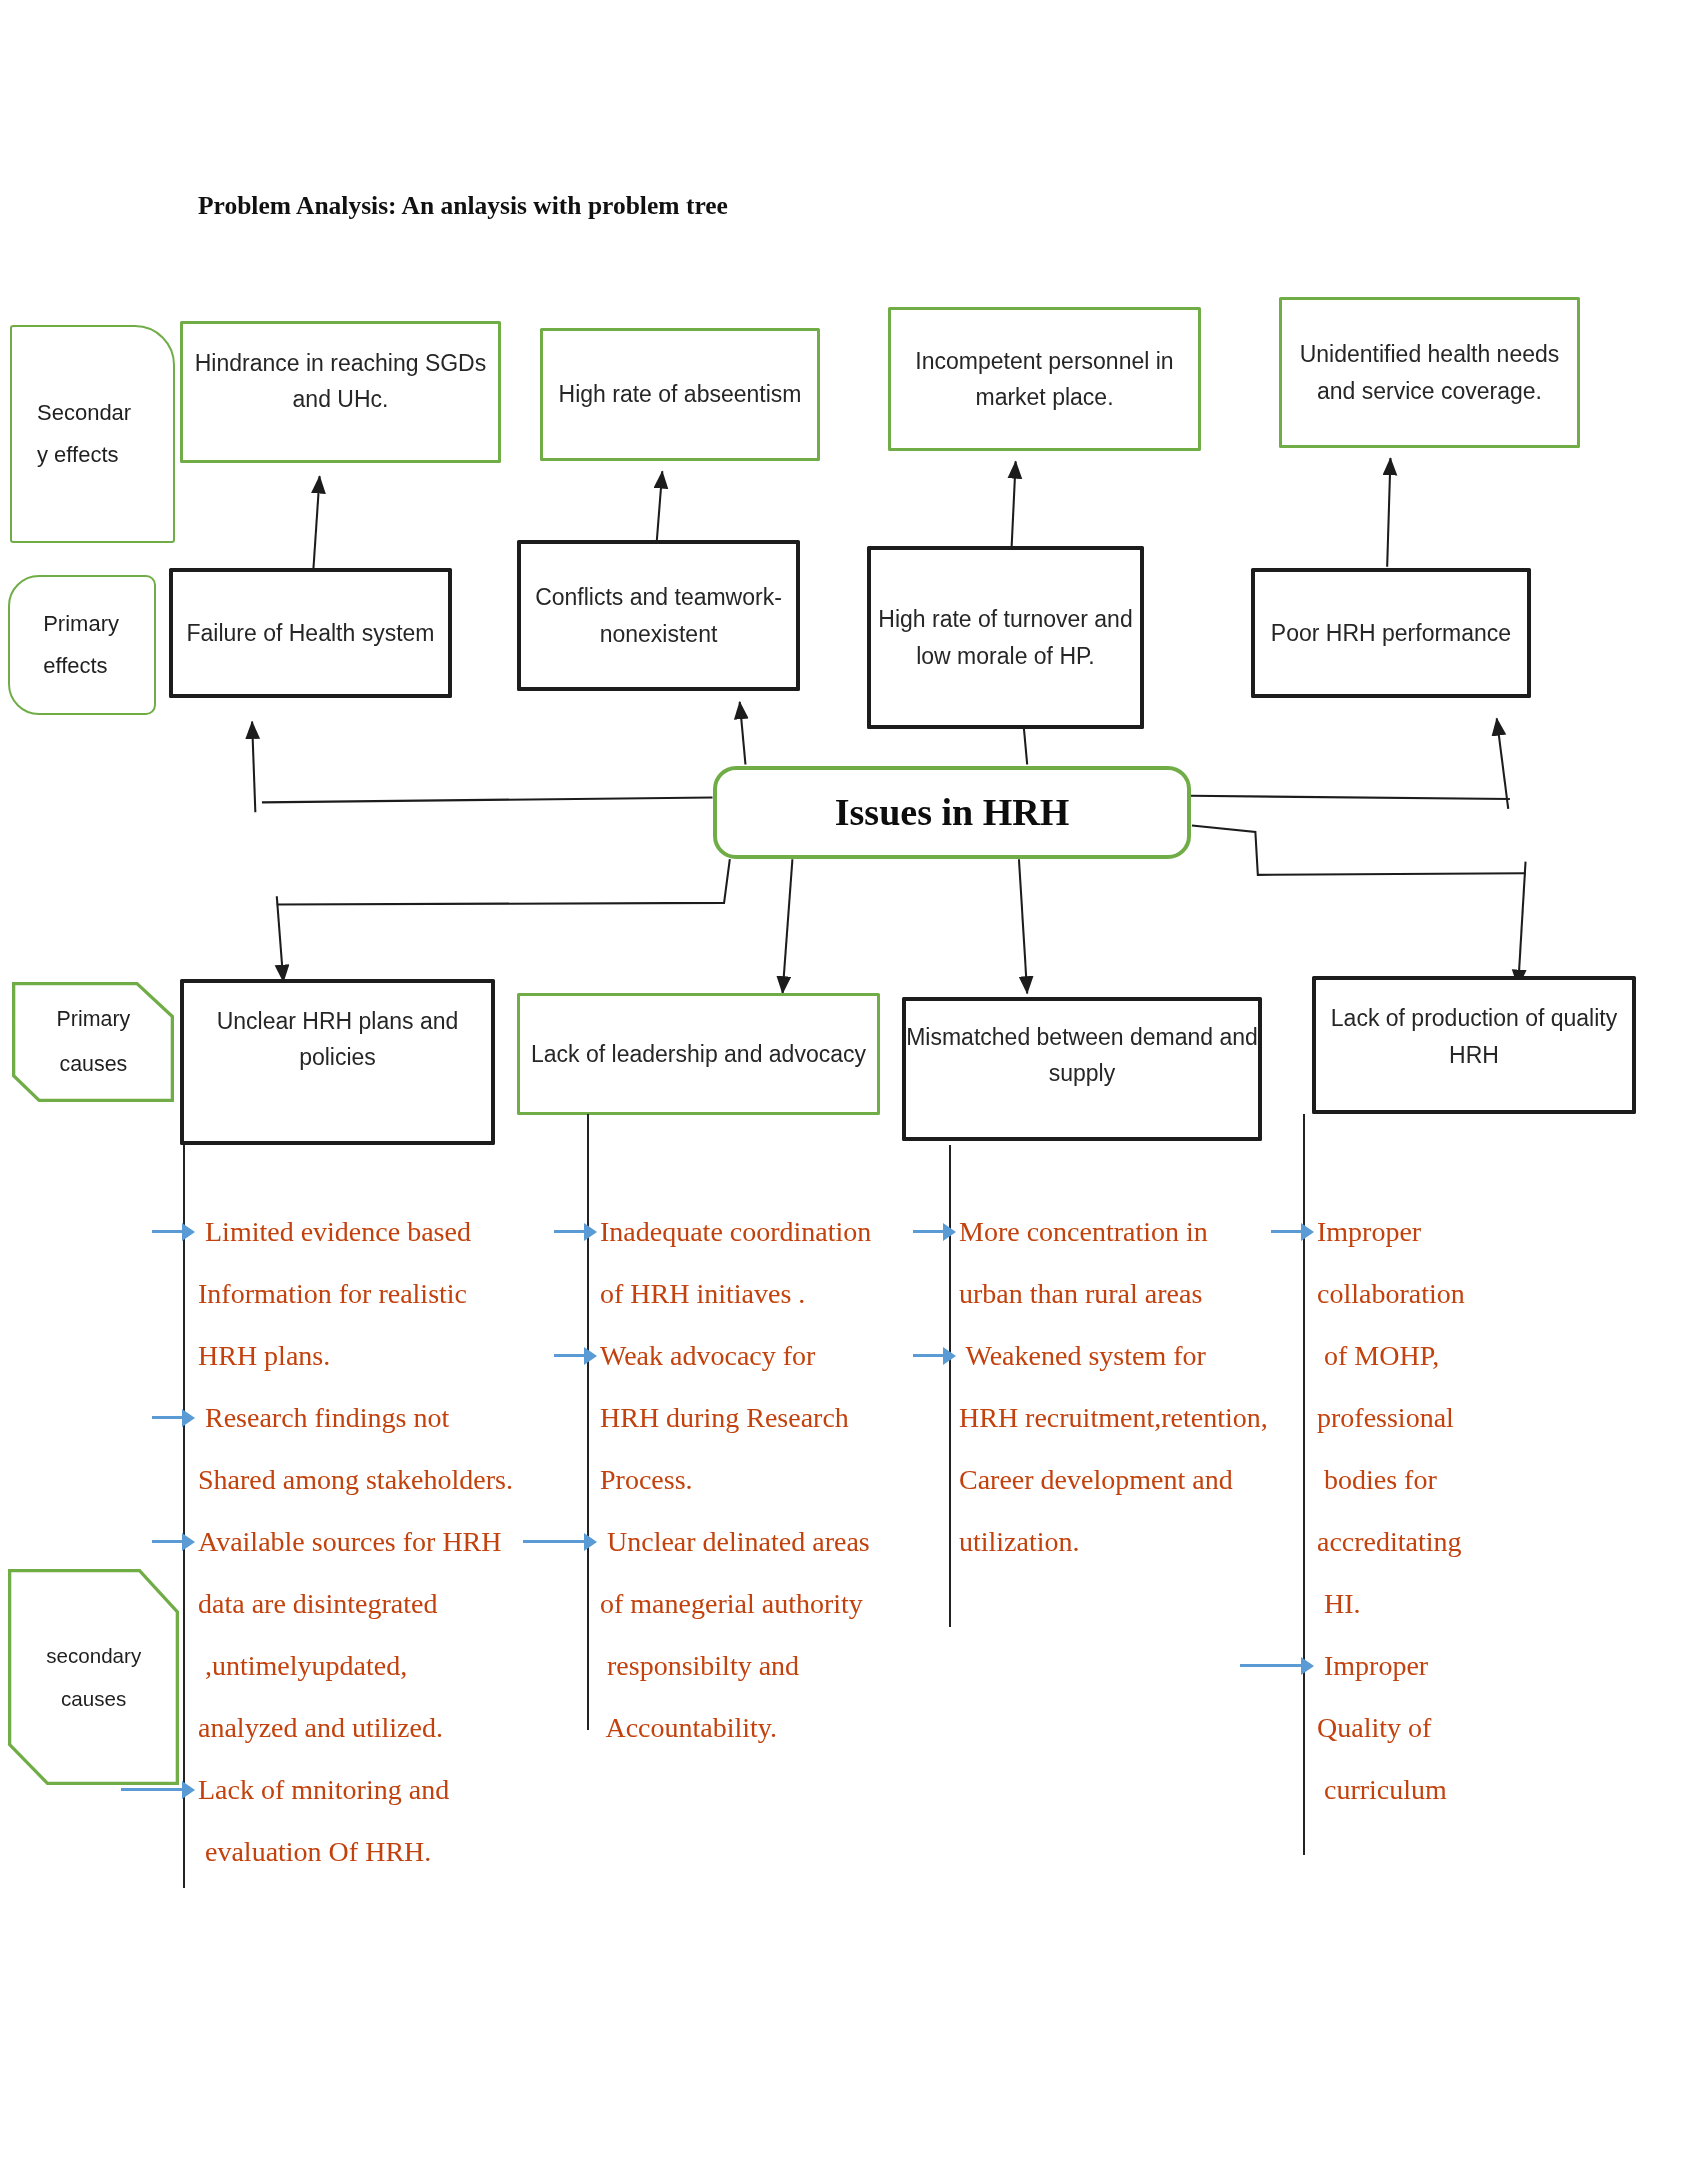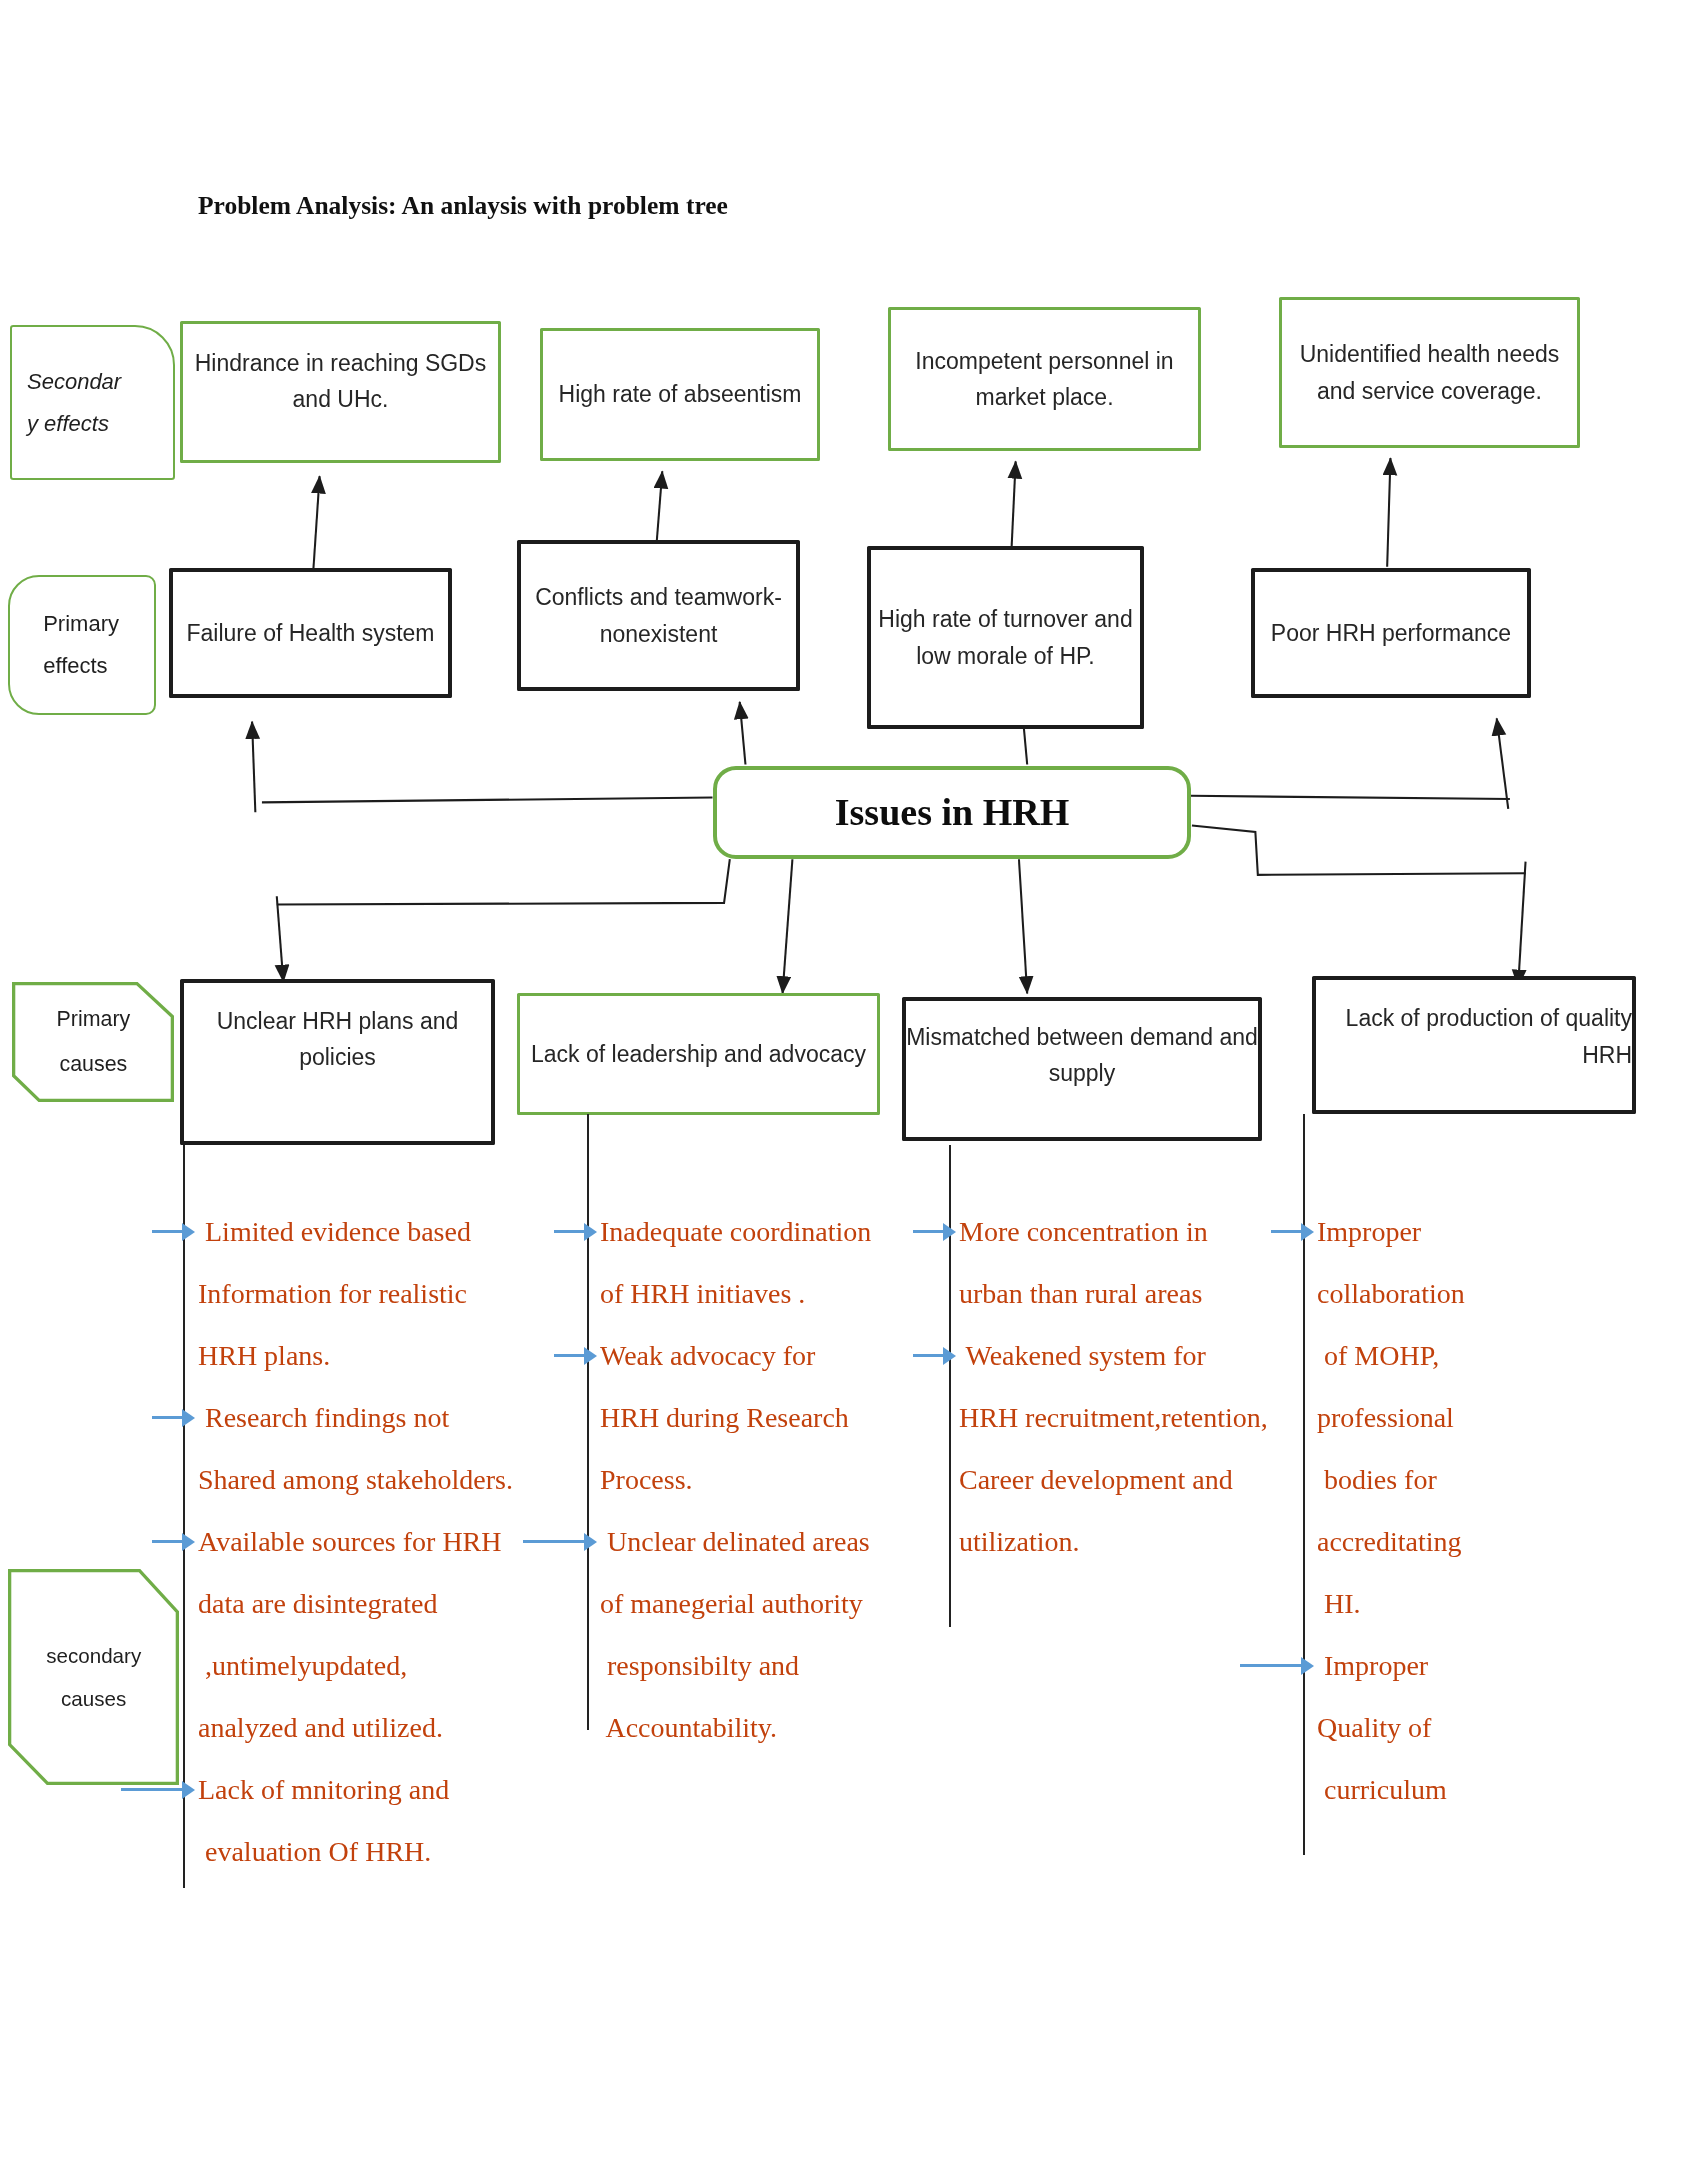--- a/index.html
+++ b/index.html
@@ -8,21 +8,21 @@
   .title{position:absolute;left:198px;top:191px;font-family:"Liberation Serif",serif;
          font-weight:bold;font-size:25.5px;color:#111;}
   svg.overlay{position:absolute;left:0;top:0;width:1687px;height:2183px;pointer-events:none;}
   .box{position:absolute;display:flex;align-items:center;justify-content:center;text-align:center;
        background:#fff;font-size:23px;line-height:1.58;color:#262626;box-sizing:border-box;}
   .bblack{border:4.1px solid var(--ink,#1c1c1c);border-radius:1.6px;}
   .bgreen{border:3.3px solid var(--green,#70AD47);border-radius:1.6px;}
   .label-box{position:absolute;background:#fff;border:2.5px solid var(--green,#70AD47);
              box-sizing:border-box;display:flex;flex-direction:column;justify-content:center;
              font-size:22px;line-height:1.9;color:#1f1f1f;}
-  .sec-eff{left:10px;top:325px;width:165px;height:155px;border-radius:3.3px 40px 3.3px 3.3px;padding-left:15px;font-style:italic;}
+  .sec-eff{left:10px;top:325px;width:165px;height:218px;border-radius:3.3px 40px 3.3px 3.3px;padding-left:25px;}
   .prim-eff{left:8.2px;top:575px;width:148px;height:140px;border-radius:31px 10px 10px 31px;padding-left:33px;}
   .chamfer{position:absolute;}
   .chamfer svg{position:absolute;left:0;top:0;width:100%;height:100%;}
   .chamfer polygon{fill:#fff;stroke:var(--green,#70AD47);stroke-width:4;}
   .chamfer-text{position:absolute;left:0;top:0;width:100%;height:100%;display:flex;flex-direction:column;
                 justify-content:center;align-items:center;text-align:center;line-height:2.1;}
   .pc-label{left:12.4px;top:982px;width:162px;height:120px;font-size:21.4px;color:#1f1f1f;}
   .sc-label{left:8.2px;top:1569px;width:171px;height:216px;font-size:20.6px;color:#1f1f1f;}
   .hindrance{left:180px;top:321px;width:321px;height:142px;padding-bottom:21.4px;}
   .abseentism{left:540px;top:328px;width:280px;height:133px;}
@@ -30,21 +30,21 @@
   .unidentified{left:1279px;top:297px;width:301px;height:151px;}
   .failure{left:169px;top:568px;width:283px;height:130px;justify-content:center;}
   .conflicts{left:517px;top:540px;width:283px;height:151px;}
   .turnover{left:867px;top:546px;width:277px;height:183px;}
   .poorhrh{left:1251px;top:568px;width:280px;height:130px;}
   .issues{left:713px;top:766px;width:478px;height:93px;border:4.1px solid var(--green,#70AD47);
           border-radius:23px;font-family:"Liberation Serif",serif;font-weight:bold;font-size:38px;color:#0d0d0d;}
   .unclear{left:180px;top:979px;width:315px;height:166px;padding-bottom:46px;}
   .leadership{left:517px;top:993px;width:363px;height:122px;}
   .mismatched{left:902px;top:997px;width:360px;height:144px;padding-bottom:28px;}
-  .production{left:1312px;top:976px;width:324px;height:138px;padding-bottom:16.5px;text-align:right;}
+  .production{left:1312px;top:976px;width:324px;height:138px;padding-bottom:16.5px;}
   .divider{position:absolute;width:1.6px;background:#222;}
   .d1{left:183px;top:1145px;height:743px;}
   .d2{left:587px;top:1114px;height:616px;}
   .d3{left:949px;top:1145px;height:482px;}
   .d4{left:1303px;top:1114px;height:741px;}
   .col{position:absolute;font-family:"Liberation Serif",serif;font-size:28px;color:#c2410c;}
   .c1{left:198px;top:1201px;}
   .c2{left:600px;top:1201px;}
   .c3{left:959px;top:1201px;}
   .c4{left:1317px;top:1201px;}

